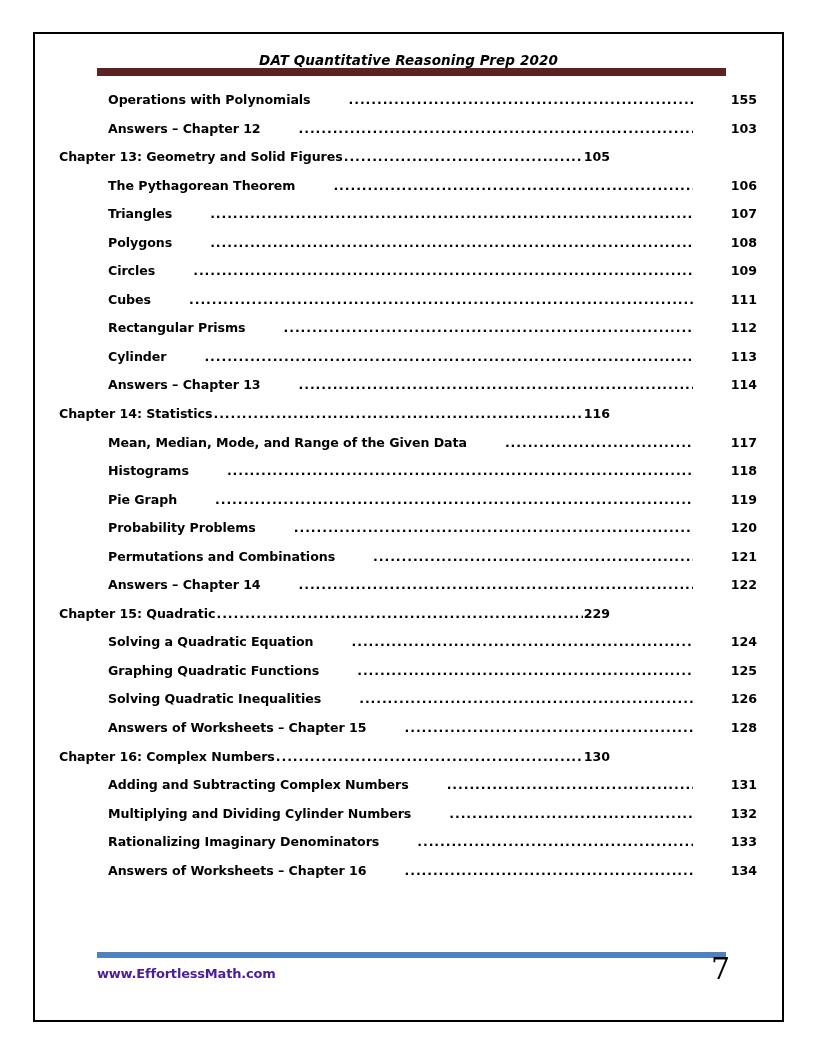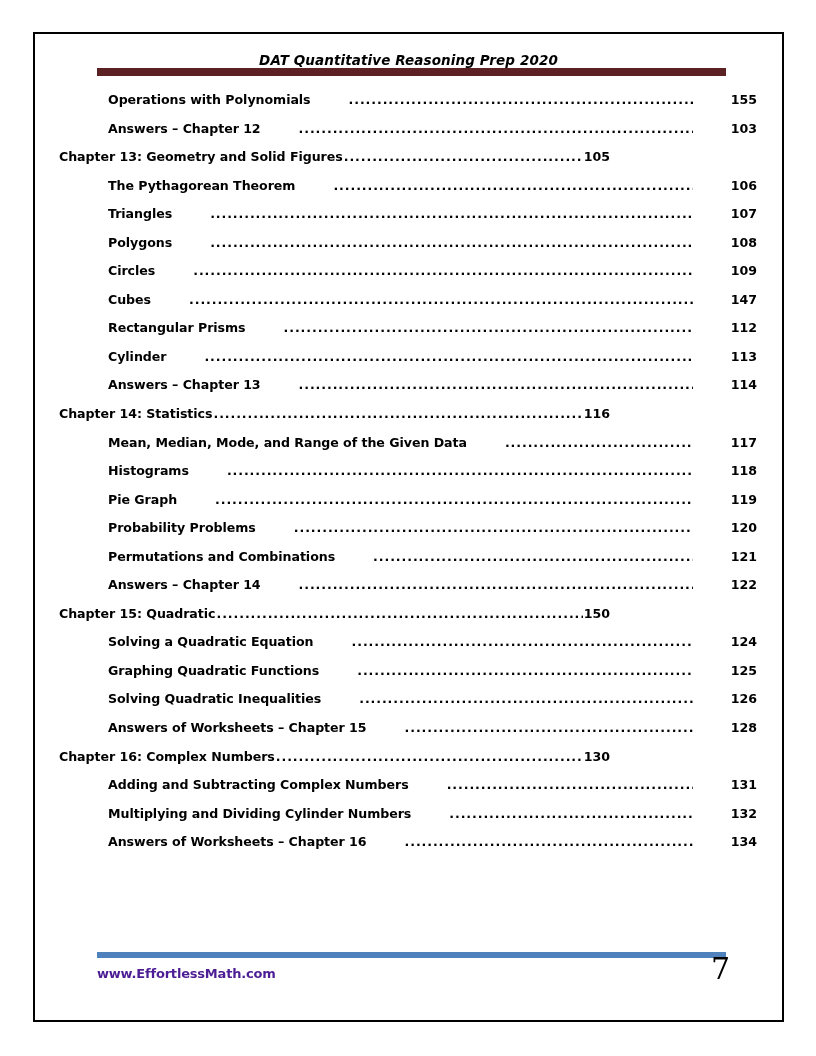--- a/index.html
+++ b/index.html
@@ -208,21 +208,21 @@
           <span class="toc-page">108</span>
         </div>
         <div class="toc-row level-entry">
           <span class="toc-title">Circles</span>
           <span class="toc-leader"></span>
           <span class="toc-page">109</span>
         </div>
         <div class="toc-row level-entry">
           <span class="toc-title">Cubes</span>
           <span class="toc-leader"></span>
-          <span class="toc-page">147</span>
+          <span class="toc-page">111</span>
         </div>
         <div class="toc-row level-entry">
           <span class="toc-title">Rectangular Prisms</span>
           <span class="toc-leader"></span>
           <span class="toc-page">112</span>
         </div>
         <div class="toc-row level-entry">
           <span class="toc-title">Cylinder</span>
           <span class="toc-leader"></span>
           <span class="toc-page">113</span>
@@ -263,21 +263,21 @@
           <span class="toc-page">121</span>
         </div>
         <div class="toc-row level-entry">
           <span class="toc-title">Answers – Chapter 14</span>
           <span class="toc-leader"></span>
           <span class="toc-page">122</span>
         </div>
         <div class="toc-row level-chapter">
           <span class="toc-title">Chapter 15:  Quadratic</span>
           <span class="toc-leader"></span>
-          <span class="toc-page">150</span>
+          <span class="toc-page">229</span>
         </div>
         <div class="toc-row level-entry">
           <span class="toc-title">Solving a Quadratic Equation</span>
           <span class="toc-leader"></span>
           <span class="toc-page">124</span>
         </div>
         <div class="toc-row level-entry">
           <span class="toc-title">Graphing Quadratic Functions</span>
           <span class="toc-leader"></span>
           <span class="toc-page">125</span>
@@ -299,20 +299,25 @@
         </div>
         <div class="toc-row level-entry">
           <span class="toc-title">Adding and Subtracting Complex Numbers</span>
           <span class="toc-leader"></span>
           <span class="toc-page">131</span>
         </div>
         <div class="toc-row level-entry">
           <span class="toc-title">Multiplying and Dividing Cylinder Numbers</span>
           <span class="toc-leader"></span>
           <span class="toc-page">132</span>
+        </div>
+        <div class="toc-row level-entry">
+          <span class="toc-title">Rationalizing Imaginary Denominators</span>
+          <span class="toc-leader"></span>
+          <span class="toc-page">133</span>
         </div>
         <div class="toc-row level-entry">
           <span class="toc-title">Answers of Worksheets – Chapter 16</span>
           <span class="toc-leader"></span>
           <span class="toc-page">134</span>
         </div>
       </div>
 
     <div id="footer-rule" style="background: rgb(79, 129, 189);"></div>
 

